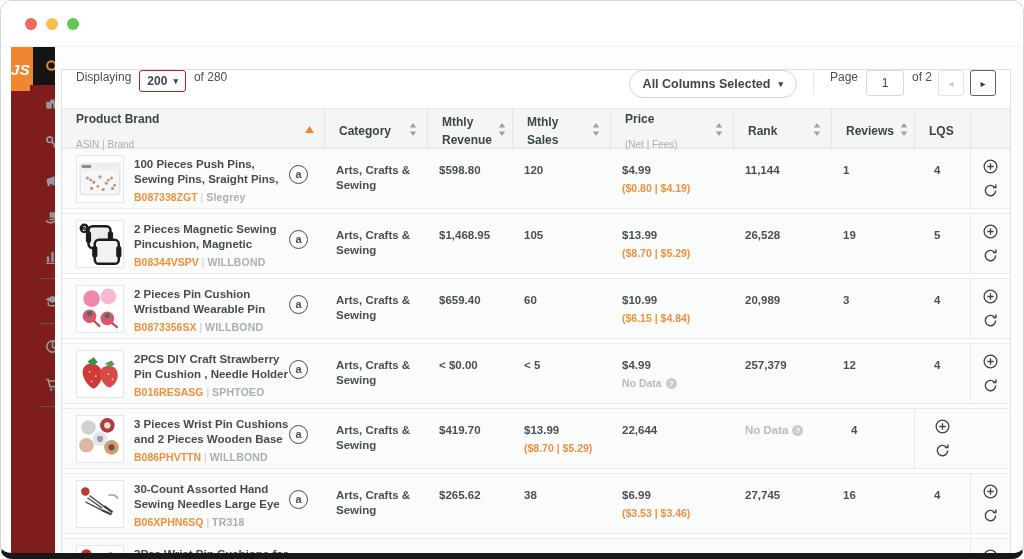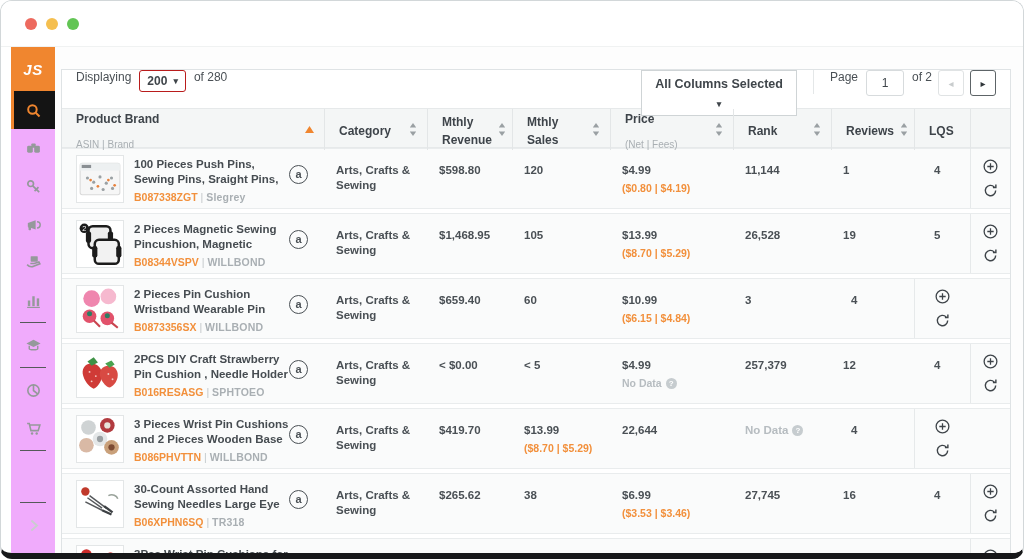--- a/index.html
+++ b/index.html
@@ -7,40 +7,40 @@
   .window{
     position:relative; width:1024px; height:559px; overflow:hidden;
     border:1px solid #d2d7d9; border-bottom:6px solid #17181a; border-radius:12px;
     background:#ffffff;
   }
   
   .titlebar{ height:46px; background:#fff; display:flex; align-items:center; padding-left:24px; gap:9px; border-bottom:1px solid #f0f2f2;}
   .dot{ width:12px; height:12px; border-radius:50%; display:inline-block; }
   
   .app{ display:flex; height:507px; }
-  .sidebar{ width:44px; margin-left:10px; background:#f0abfc; display:flex; flex-direction:column; flex:none; }
+  .sidebar{ width:44px; margin-left:10px; background:#7f1d1d; display:flex; flex-direction:row; flex:none; }
   .logo{ width:44px; height:44px; background:#f0862f; color:#fff; font-weight:800; font-style:italic;
          font-size:15px; display:flex; align-items:center; justify-content:center; letter-spacing:.5px;}
   .nav-item{ width:44px; height:38px; display:flex; align-items:center; justify-content:center; color:#95999b; cursor:pointer;}
   .nav-item svg{ width:17px; height:17px; }
   .nav-item.active{ background:#141414; color:#f0862f; box-shadow:inset 3px 0 0 #f0862f; }
   .nav-divider{ width:26px; height:1px; background:#55595a; margin:3px auto; }
   .sidebar-bottom{ margin-top:auto; margin-bottom:10px; }
   .sidebar-bottom .nav-item{ color:#c9cdce; }
   
   .main{ flex:1; background:#fdfdfd; padding:22px 12px 0 6px; overflow:hidden; }
   .card{ background:#fff; border:1px solid #dfe3e5; min-height:900px; }
   
   .toolbar{ height:38px; display:flex; align-items:flex-start; padding:0 14px; font-size:12px; color:#4a5055; }
   .toolbar .grow{ flex:1; }
   .pill-select{ display:inline-flex; align-items:center; gap:6px; border:1px solid #b91c1c; border-radius:3px;
                 padding:3px 7px; margin:0 8px; font-weight:600; color:#3f454a; cursor:pointer;}
   .caret{ font-size:9px; color:#3f454a; }
-  .columns-btn{ display:inline-flex; align-items:center; gap:8px; border:1px solid #cfd4d6; border-radius:0;
-                padding:6px 13px; font-size:12.5px; font-weight:600; color:#3f454a; background:#fff; cursor:pointer;flex-direction:column;}
+  .columns-btn{ display:inline-flex; align-items:center; gap:8px; border:1px solid #cfd4d6; border-radius:14px;
+                padding:6px 13px; font-size:12.5px; font-weight:600; color:#3f454a; background:#fff; cursor:pointer;}
   .vdiv{ width:1px; height:24px; background:#e4e7e8; margin:0 16px; }
   .page-input{ width:38px; height:26px; border:1px solid #d7dbdd; border-radius:3px; text-align:center;
                font-size:12px; color:#3f454a; margin:0 8px; font-family:"Liberation Sans",sans-serif;}
   .pg-btn{ width:26px; height:26px; border:1px solid #e0e3e4; border-radius:3px; background:#fff;
            display:inline-flex; align-items:center; justify-content:center; font-size:10px; margin-left:6px; cursor:pointer;}
   .pg-btn.prev{ color:#c8cccd; }
   .pg-btn.next{ color:#2f3539; border-color:#5d6467; }
   
   .thead{ display:grid; grid-template-columns:262px 103px 85px 98px 123px 98px 83px 56px 1fr;
           background:#f4f6f6; border-top:1px solid #e6e9ea; border-bottom:1px solid #e6e9ea; height:40px;}
@@ -449,20 +449,21 @@
       </div>
       <span class="amz">a</span>
     </div>
     <div class="cell">Arts, Crafts &amp; Sewing</div>
     <div class="cell">$659.40</div>
     <div class="cell">60</div>
     <div class="cell">
       <div>$10.99</div>
       <div class="fees">($6.15 | $4.84)</div>
     </div>
+    <div class="cell">20,989</div>
     <div class="cell"><span class="rv">3</span></div>
     <div class="cell cell-lqs">4</div>
     <div class="cell-actions">
       <span class="act">
                   <svg viewBox="0 0 24 24" fill="none" stroke="#3e4449" stroke-width="1.8">
                     <circle cx="12" cy="12" r="9"></circle>
                     <path d="M12 7.5v9M7.5 12h9"></path>
                   </svg>
                 </span>
       <span class="act">

